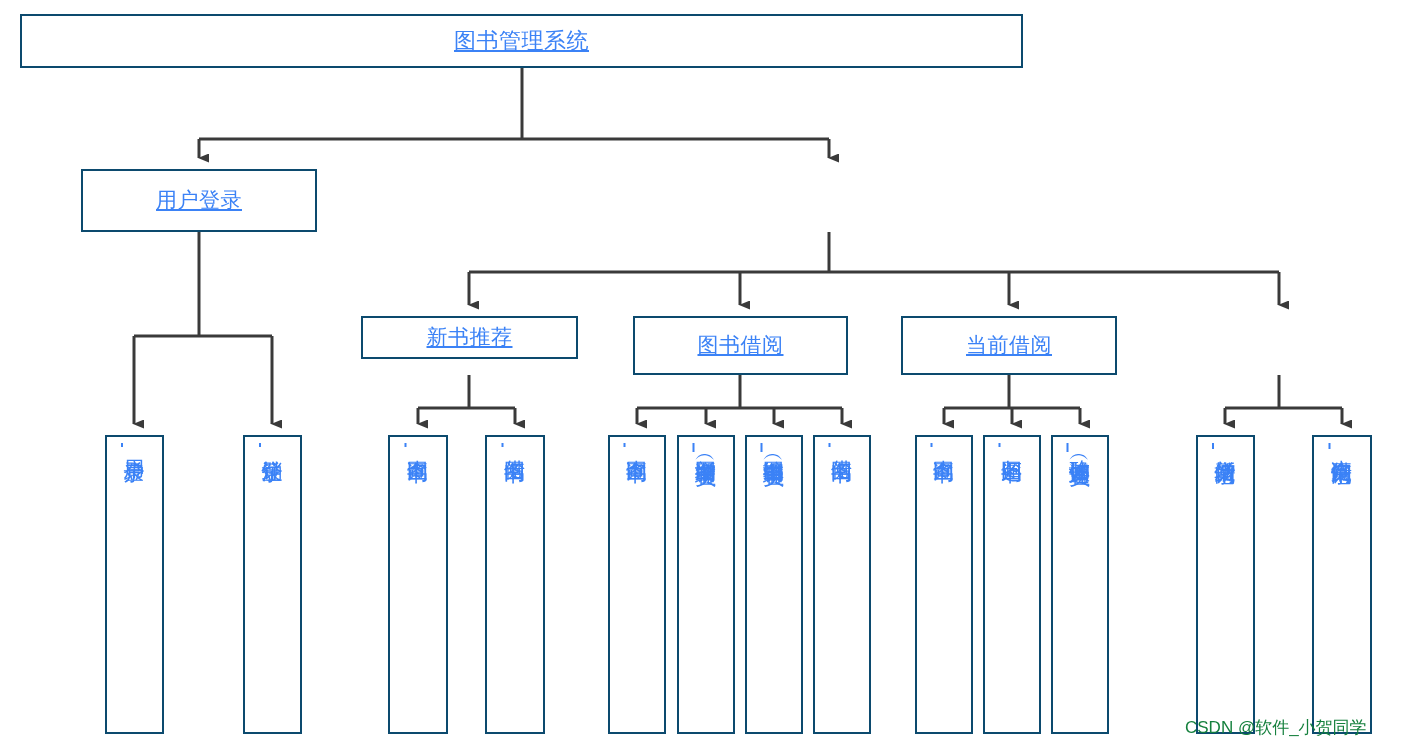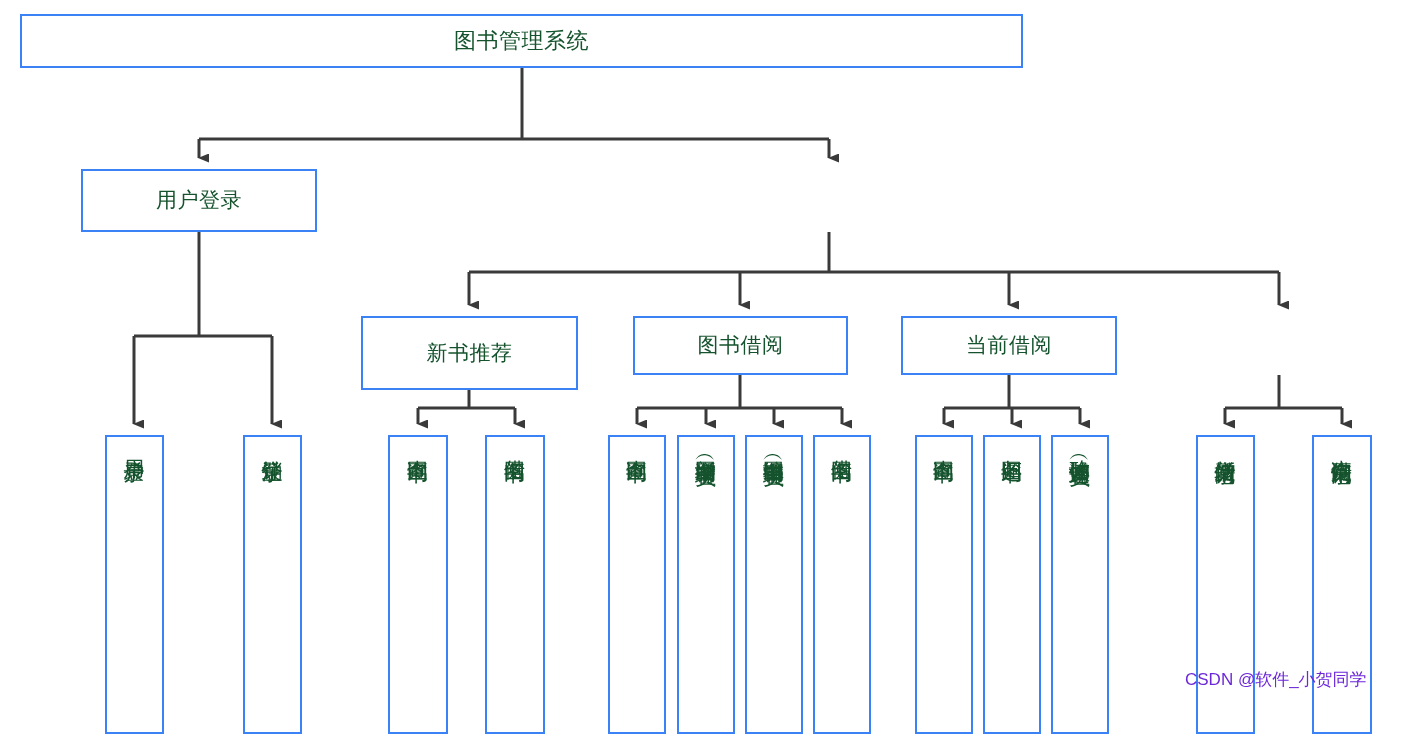--- a/index.html
+++ b/index.html
@@ -21,25 +21,26 @@
     position: absolute;
     left: 0;
     top: 0;
     width: 1405px;
     height: 747px;
   }
   .node {
     position: absolute;
     box-sizing: border-box;
     background: #ffffff;
-    border: 2px solid #3b82f6;
+    border: 2px solid #0c4a6e;
     display: flex;
     align-items: center;
     justify-content: center;
-    color: #14532d;
+    color: #3b82f6;
+    text-decoration: underline;
   }
   .node .label {
     display: block;
     text-align: center;
     line-height: 1.18;
   }
   .node.horizontal .label {
     font-size: 21px;
     letter-spacing: 0.5px;
     white-space: nowrap;
@@ -55,23 +56,23 @@
     letter-spacing: 1px;
     line-height: 1.0;
     white-space: nowrap;
   }
   .node.root .label {
     font-size: 22px;
   }
   #watermark {
     position: absolute;
     left: 1185px;
-    top: 668px;
+    top: 716px;
     font-size: 17px;
-    color: #6d28d9;
+    color: #15803d;
     white-space: nowrap;
     pointer-events: none;
   }
 </style>
 </head>
 <body>
 
 <div id="diagram-root">
 
   <svg id="edge-layer" viewBox="0 0 1405 747" xmlns="http://www.w3.org/2000/svg">
@@ -125,21 +126,21 @@
   </svg>
 
   <div class="node root horizontal" style="left:20px; top:14px; width:1003px; height:54px;">
     <span class="label">图书管理系统</span>
   </div>
 
   <div class="node horizontal" style="left:81px; top:169px; width:236px; height:63px;">
     <span class="label">用户登录</span>
   </div>
 
-  <div class="node horizontal" style="left:361px; top:316px; width:217px; height:74px;">
+  <div class="node horizontal" style="left:361px; top:316px; width:217px; height:43px;">
     <span class="label">新书推荐</span>
   </div>
   <div class="node horizontal" style="left:633px; top:316px; width:215px; height:59px;">
     <span class="label">图书借阅</span>
   </div>
   <div class="node horizontal" style="left:901px; top:316px; width:216px; height:59px;">
     <span class="label">当前借阅</span>
   </div>
 
   <div class="node vertical" style="left:105px; top:435px; width:59px; height:299px;">

